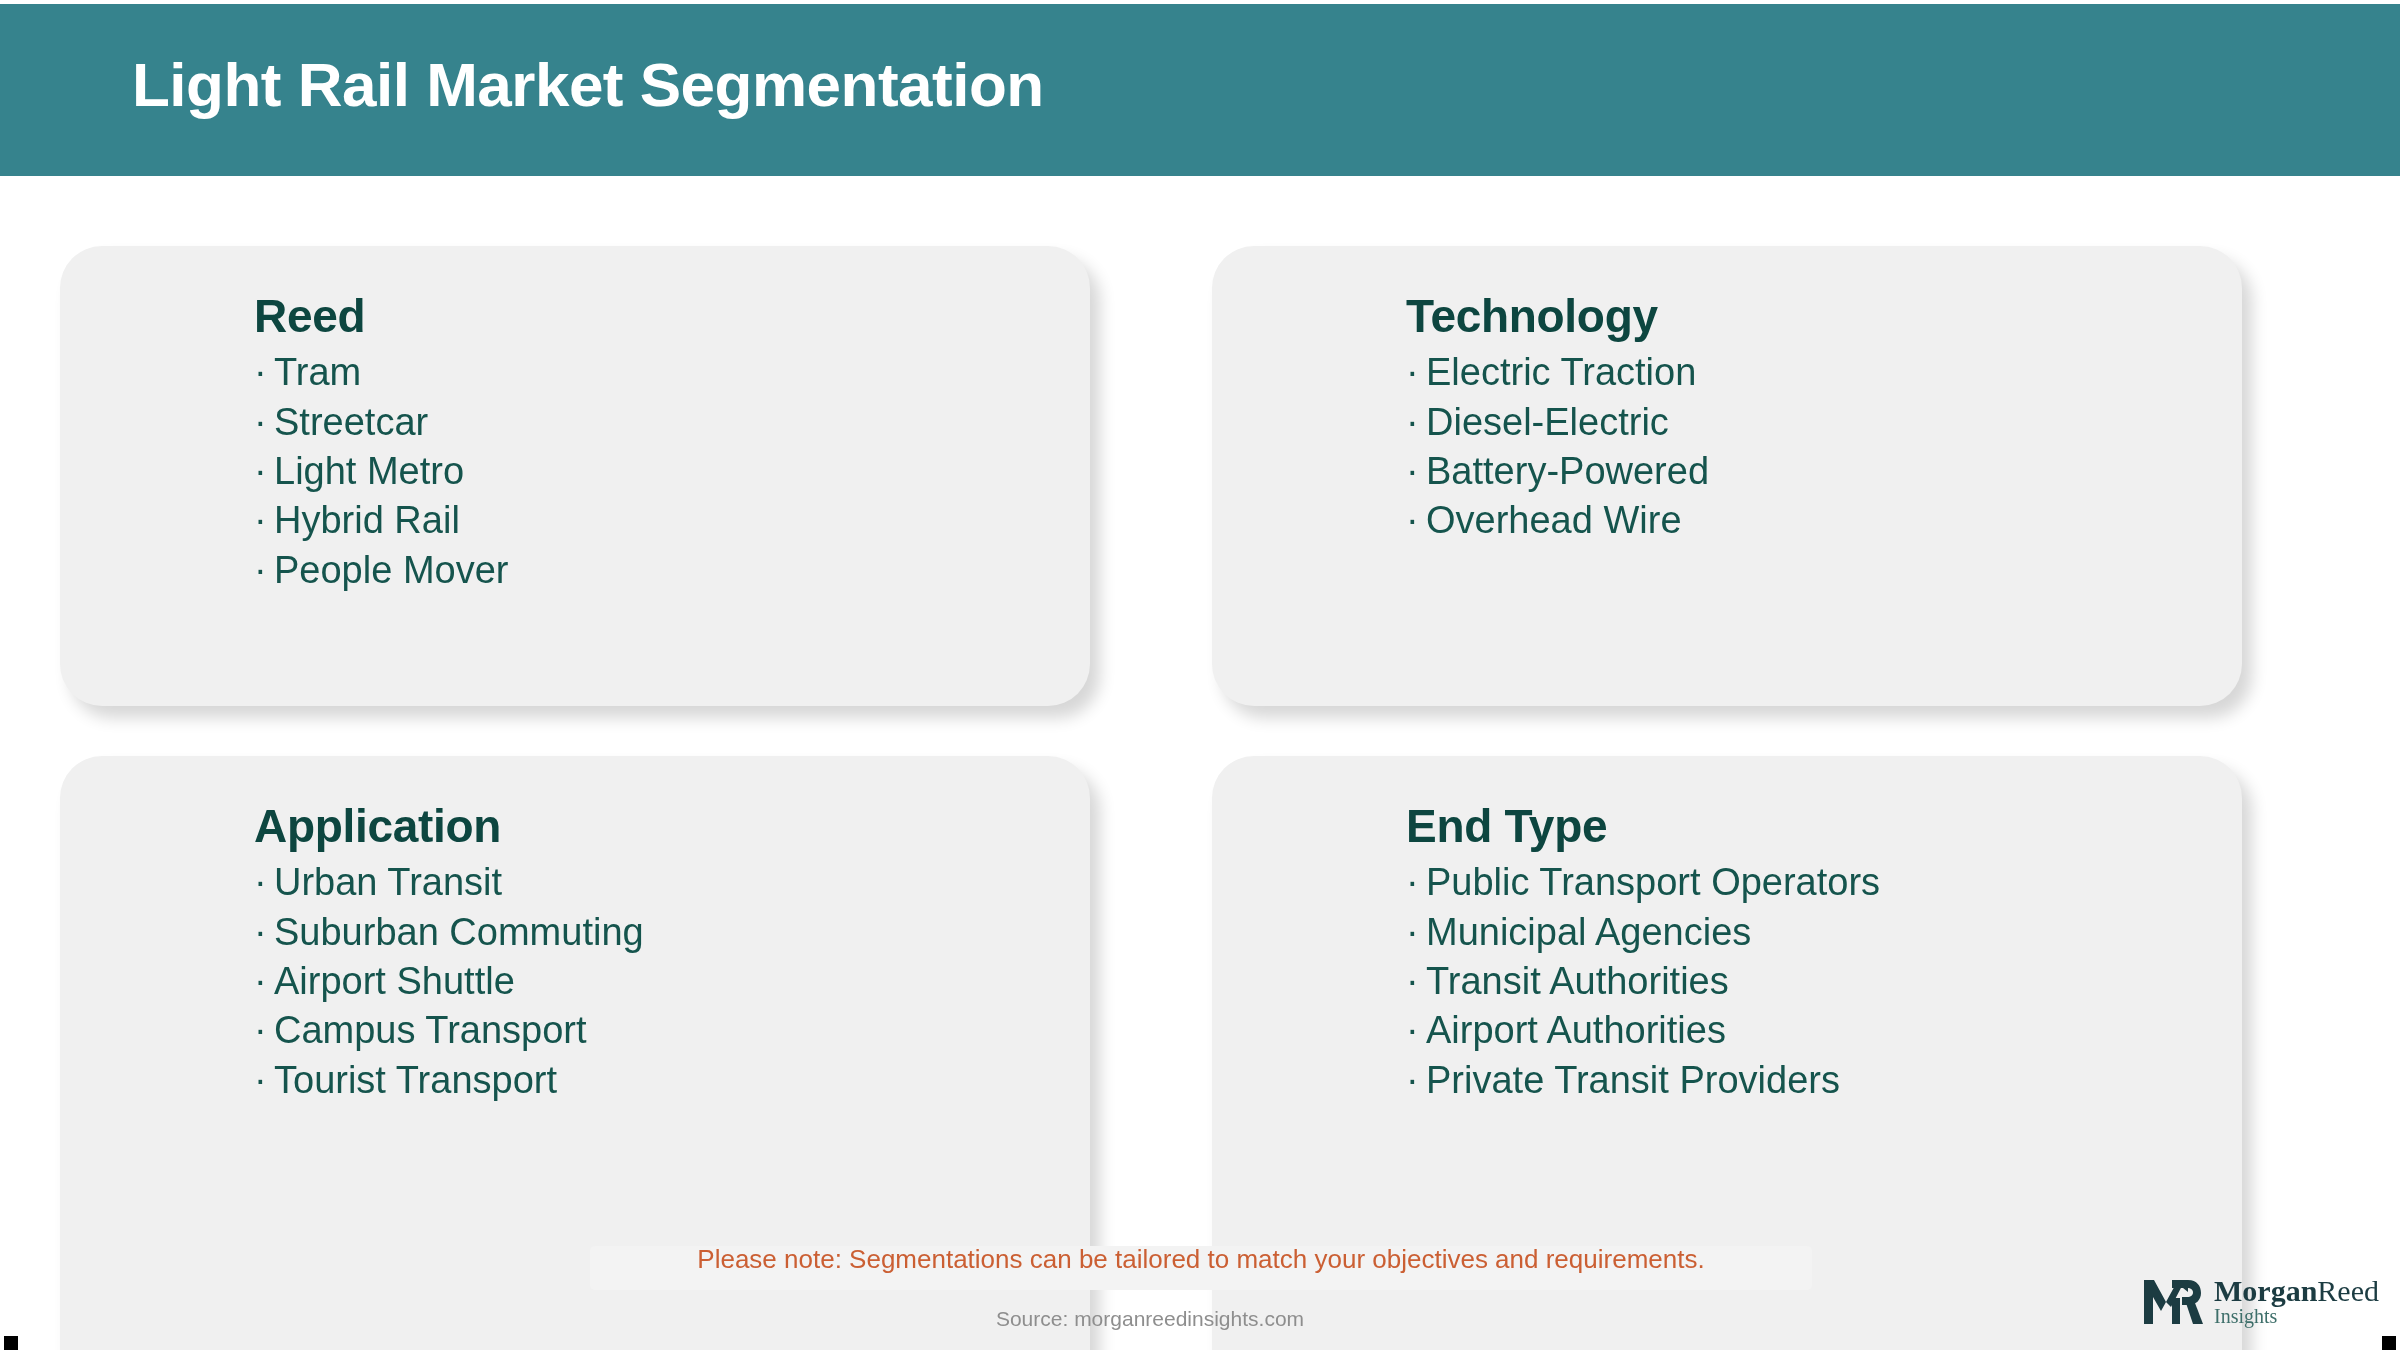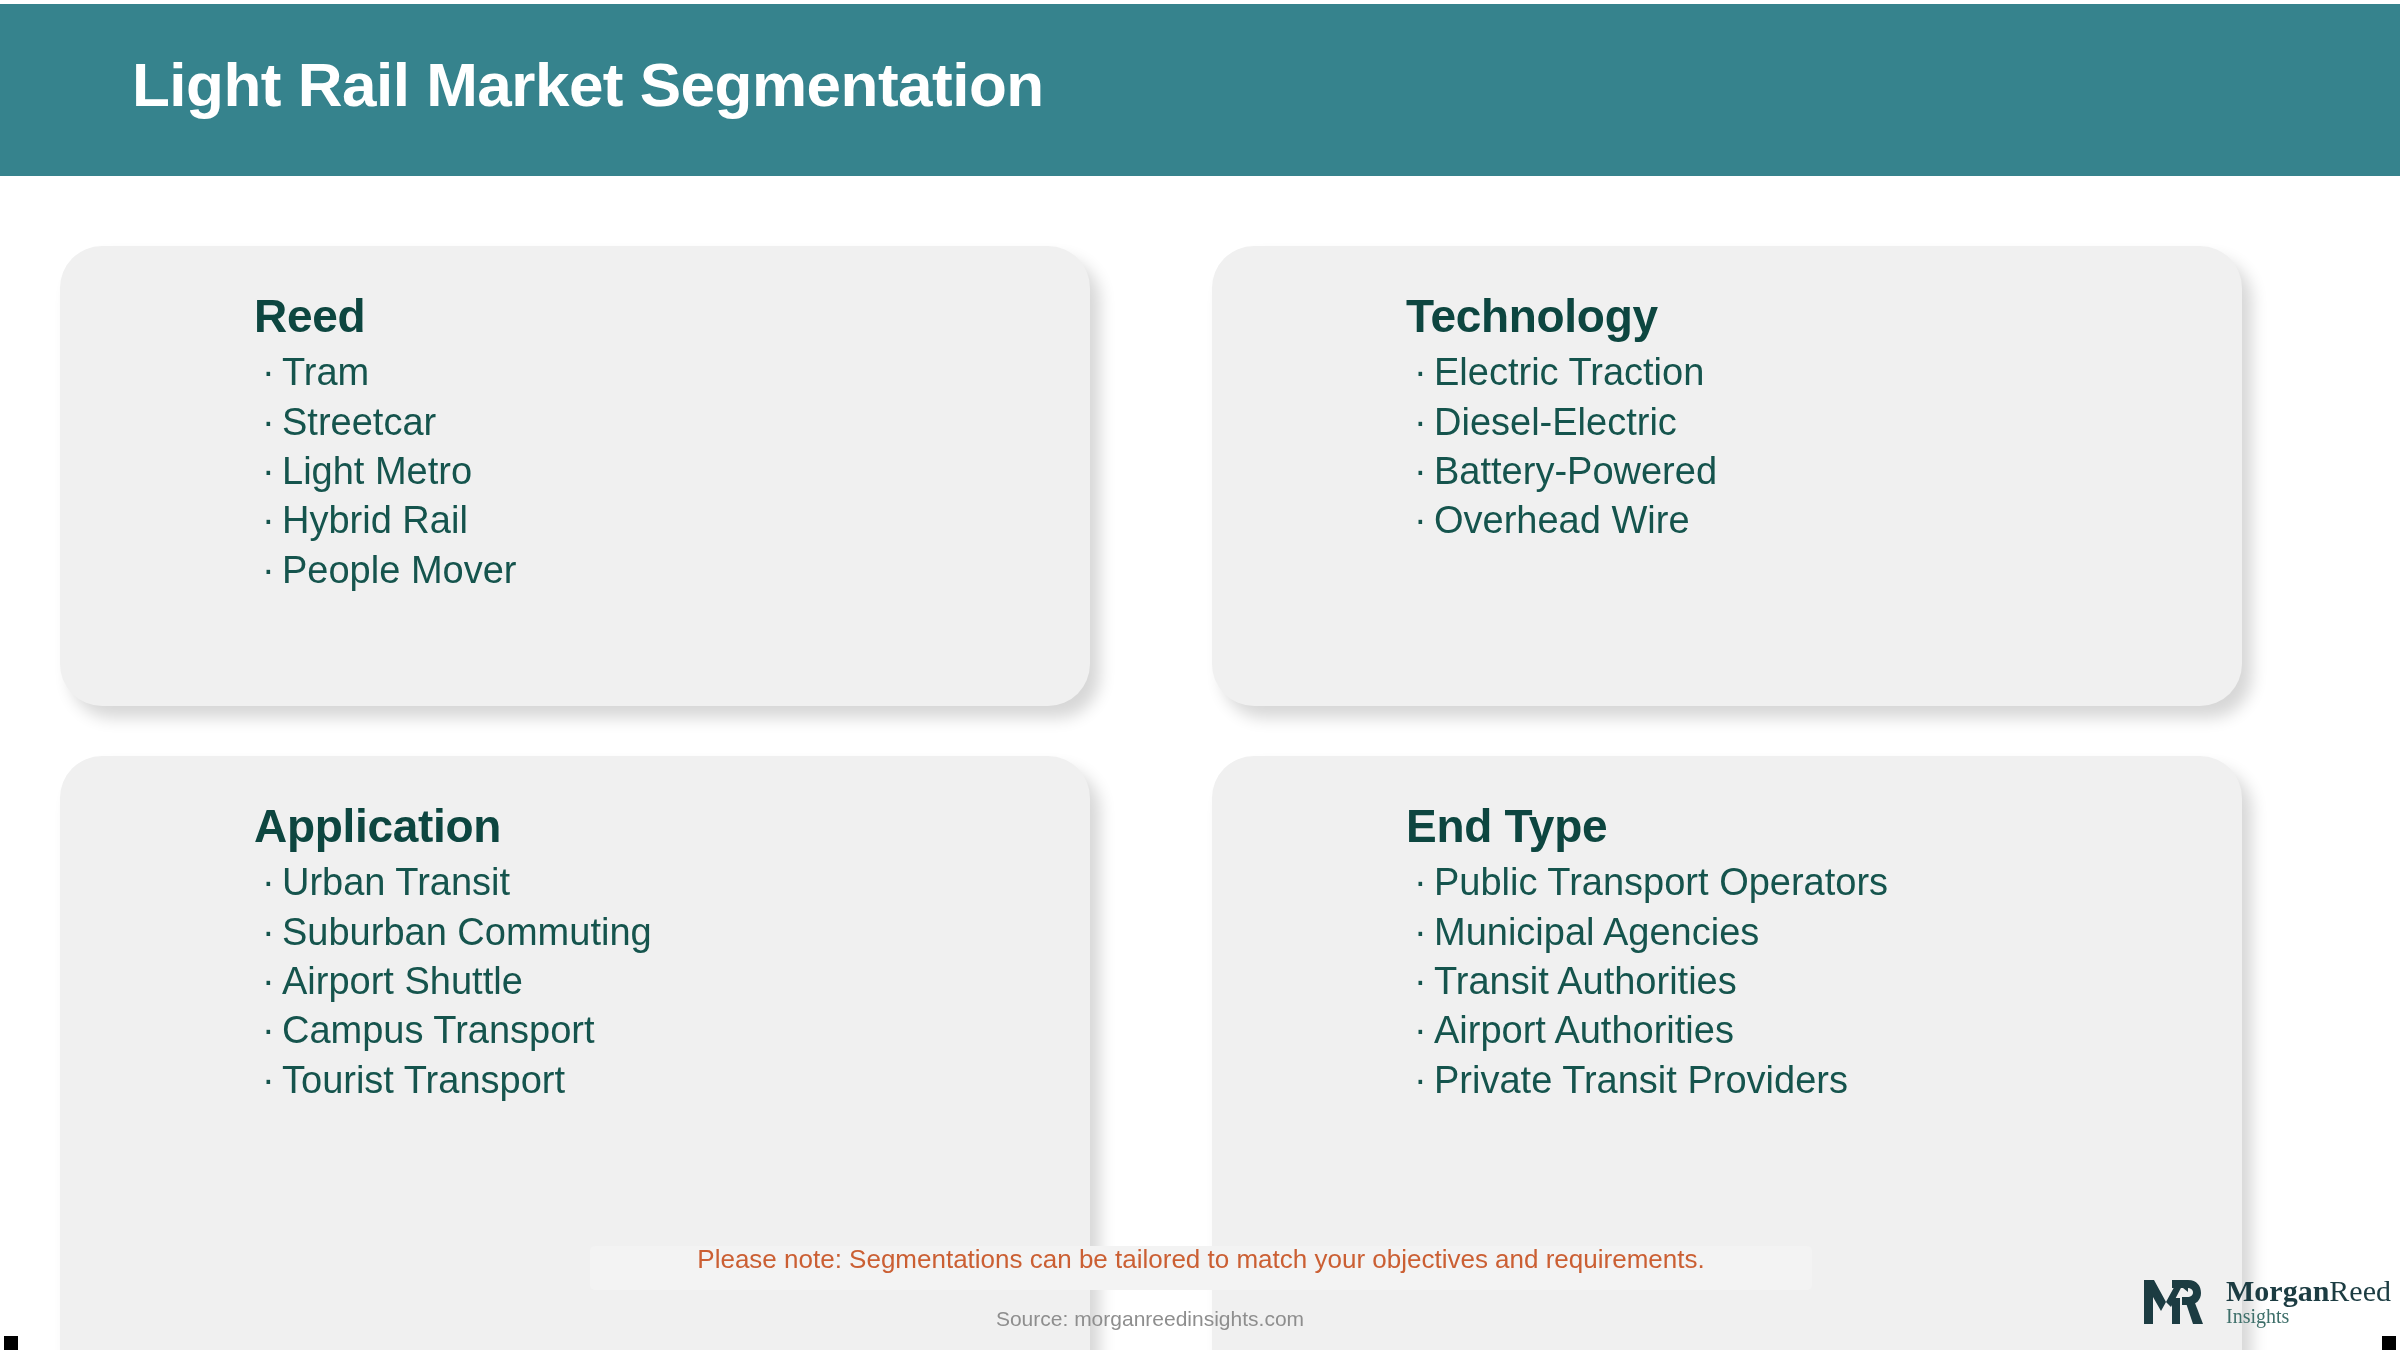--- a/index.html
+++ b/index.html
@@ -61,21 +61,21 @@
   .card-title {
     font-size: 46px;
     font-weight: bold;
     color: #0d4640;
     line-height: 1.05;
     margin: 0 0 8px 140px;
     letter-spacing: -0.3px;
   }
   .card-list {
     list-style: none;
-    margin: 8px;
+    margin: 0;
     padding: 0 0 0 140px;
   }
   .card-list li {
     font-size: 38px;
     color: #15544d;
     line-height: 1.30;
     white-space: nowrap;
     font-weight: 400;
   }
   .bullet {
@@ -123,21 +123,21 @@
     height: 66px;
     display: flex;
     align-items: center;
   }
   .logo-mark {
     width: 62px;
     height: 50px;
     flex: 0 0 auto;
   }
   .logo-words {
-    margin-left: 22px;
+    margin-left: 10px;
     display: flex;
     flex-direction: column;
     justify-content: center;
   }
   .logo-line1 {
     font-family: "Liberation Serif", serif;
     font-size: 30px;
     font-weight: bold;
     color: #1c3c42;
     line-height: 1.02;

